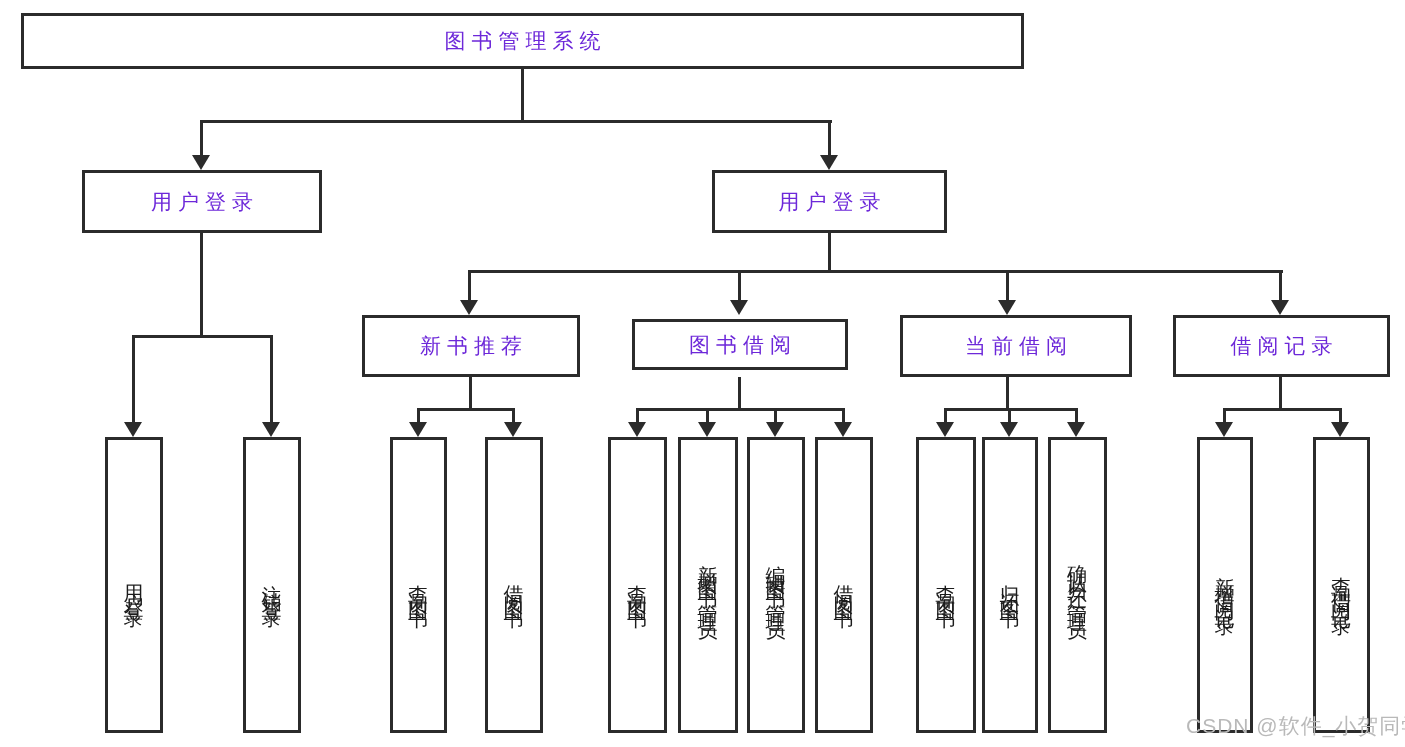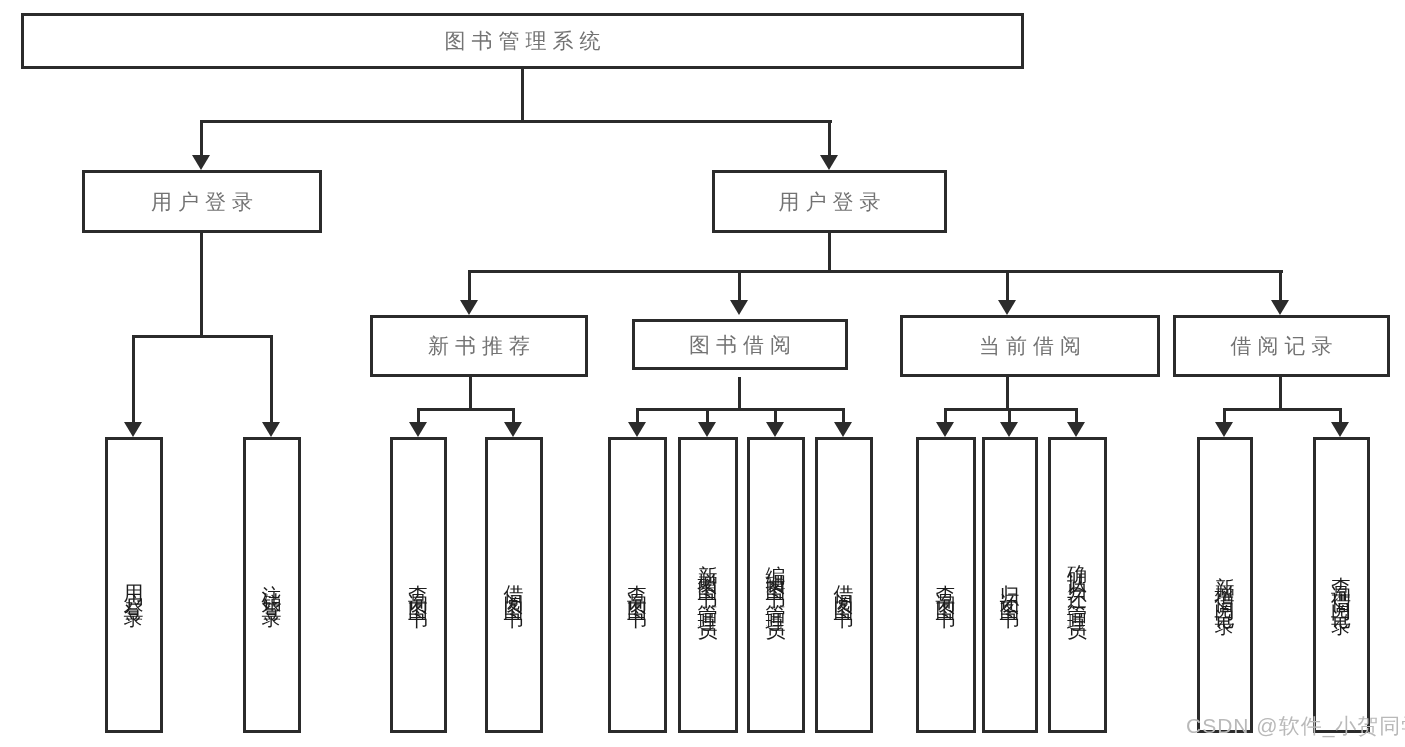--- a/index.html
+++ b/index.html
@@ -4,21 +4,21 @@
 <style>
   html,body{margin:0;padding:0;background:#ffffff;}
   #stage{
     position:relative;width:1405px;height:747px;background:#ffffff;overflow:hidden;
     font-family:"Liberation Sans","DejaVu Sans",sans-serif;color:#1c1c1c;
   }
   .box{
     position:absolute;border:3px solid #2b2b2b;background:#ffffff;
     display:flex;align-items:center;justify-content:center;box-sizing:border-box;
   }
-  .hlabel{font-size:21px;letter-spacing:6px;text-indent:6px;white-space:nowrap;color:#737373;}
+  .hlabel{font-size:21px;letter-spacing:6px;text-indent:6px;white-space:nowrap;color:#6d28d9;}
   .vlabel{
     writing-mode:vertical-rl;text-orientation:mixed;
     font-size:20px;letter-spacing:8px;line-height:1;color:#1c1c1c;white-space:nowrap;
   }
   .line{position:absolute;background:#2b2b2b;}
   .arrow{
     position:absolute;width:0;height:0;
     border-left:9px solid transparent;border-right:9px solid transparent;
     border-top:15px solid #2b2b2b;
   }
@@ -61,27 +61,27 @@
   <div class="line" style="left:468px;top:270px;width:815px;height:3px;"></div>
   <div class="line" style="left:468px;top:270px;width:3px;height:31px;"></div>
   <div class="arrow" style="left:460px;top:300px;"></div>
   <div class="line" style="left:738px;top:270px;width:3px;height:31px;"></div>
   <div class="arrow" style="left:730px;top:300px;"></div>
   <div class="line" style="left:1006px;top:270px;width:3px;height:31px;"></div>
   <div class="arrow" style="left:998px;top:300px;"></div>
   <div class="line" style="left:1279px;top:270px;width:3px;height:31px;"></div>
   <div class="arrow" style="left:1271px;top:300px;"></div>
 
-  <div class="box" style="left:370px;top:315px;width:218px;height:62px;">
+  <div class="box" style="left:362px;top:315px;width:218px;height:62px;">
     <span class="hlabel">新书推荐</span>
   </div>
   <div class="box" style="left:632px;top:319px;width:216px;height:51px;">
     <span class="hlabel">图书借阅</span>
   </div>
-  <div class="box" style="left:900px;top:315px;width:260px;height:62px;">
+  <div class="box" style="left:900px;top:315px;width:232px;height:62px;">
     <span class="hlabel">当前借阅</span>
   </div>
   <div class="box" style="left:1173px;top:315px;width:217px;height:62px;">
     <span class="hlabel">借阅记录</span>
   </div>
 
   <div class="line" style="left:469px;top:377px;width:3px;height:31px;"></div>
   <div class="line" style="left:417px;top:408px;width:98px;height:3px;"></div>
   <div class="line" style="left:417px;top:408px;width:3px;height:15px;"></div>
   <div class="arrow" style="left:409px;top:422px;"></div>

